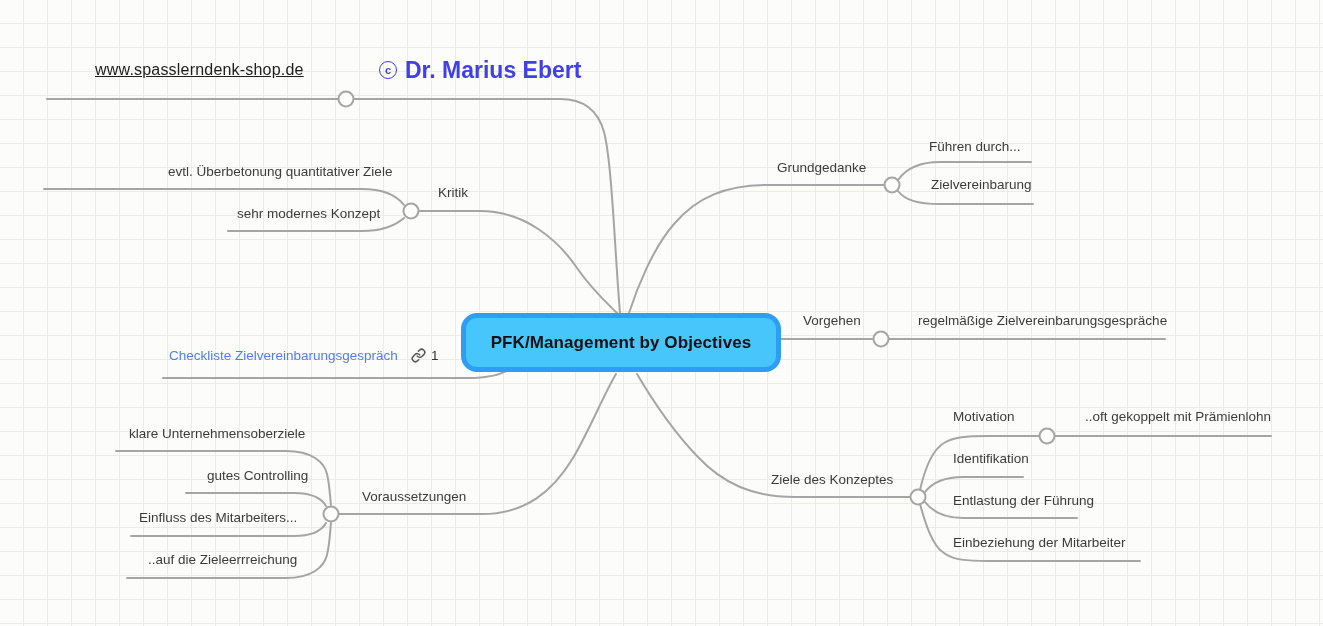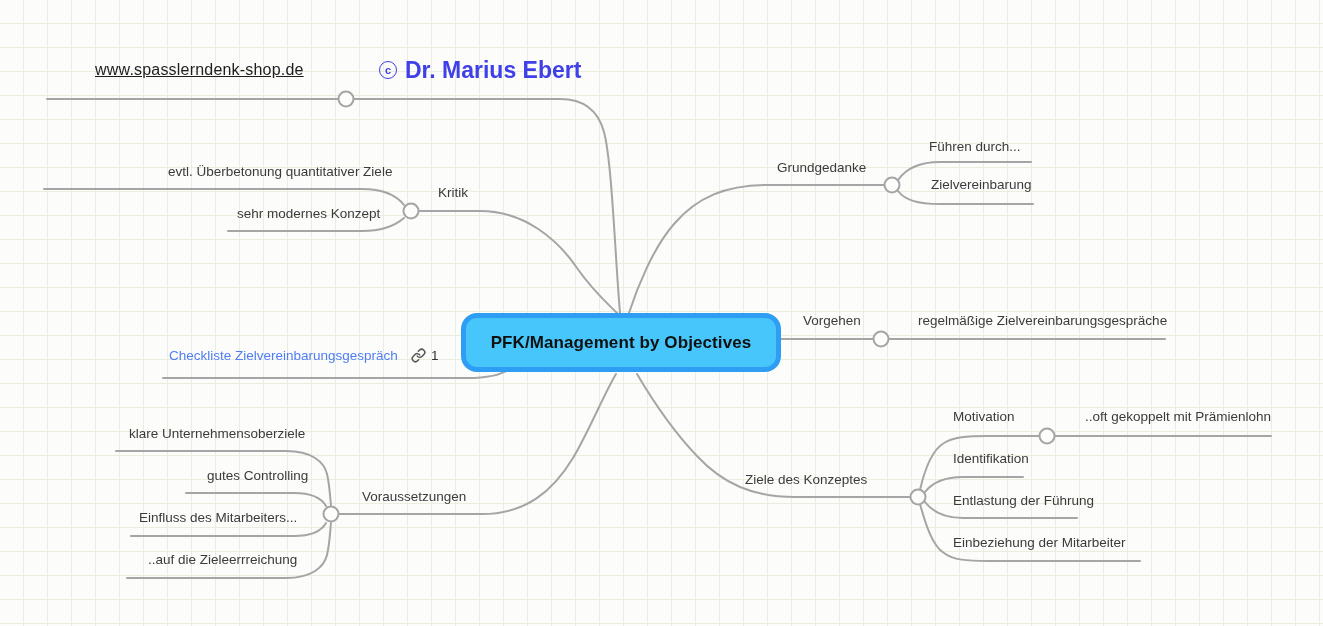--- a/index.html
+++ b/index.html
@@ -107,20 +107,20 @@
       <span>1</span>
     </span>
   </div>
 
   <div class="label" style="left:129px;top:425px;">klare Unternehmensoberziele</div>
   <div class="label" style="left:195px;top:467px;margin-left:12px;">gutes Controlling</div>
   <div class="label" style="left:139px;top:509px;">Einfluss des Mitarbeiters...</div>
   <div class="label" style="left:148px;top:551px;">..auf die Zieleerrreichung</div>
   <div class="label" style="left:362px;top:488px;">Voraussetzungen</div>
 
-  <div class="label" style="left:745px;top:471px;">Ziele des Konzeptes</div>
+  <div class="label" style="left:771px;top:471px;">Ziele des Konzeptes</div>
   <div class="label" style="left:953px;top:408px;">Motivation</div>
   <div class="label" style="left:1085px;top:408px;">..oft gekoppelt mit Prämienlohn</div>
   <div class="label" style="left:953px;top:450px;">Identifikation</div>
   <div class="label" style="left:953px;top:492px;">Entlastung der Führung</div>
   <div class="label" style="left:953px;top:534px;">Einbeziehung der Mitarbeiter</div>
 
 </div>
 
 </body></html>

